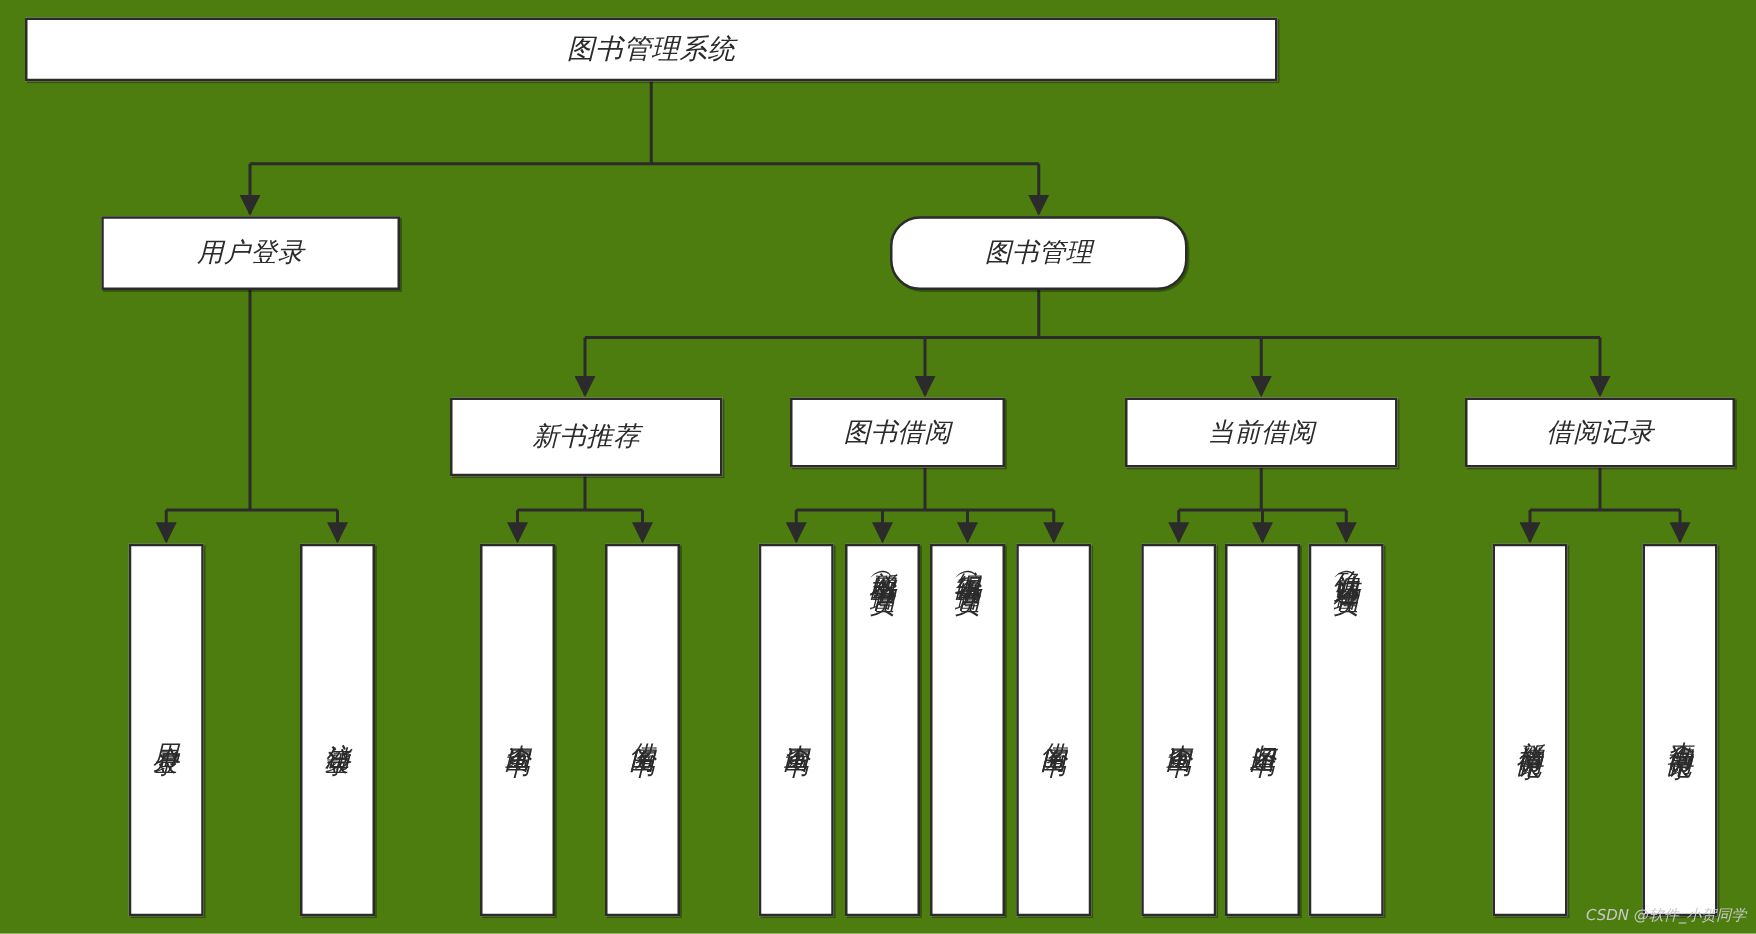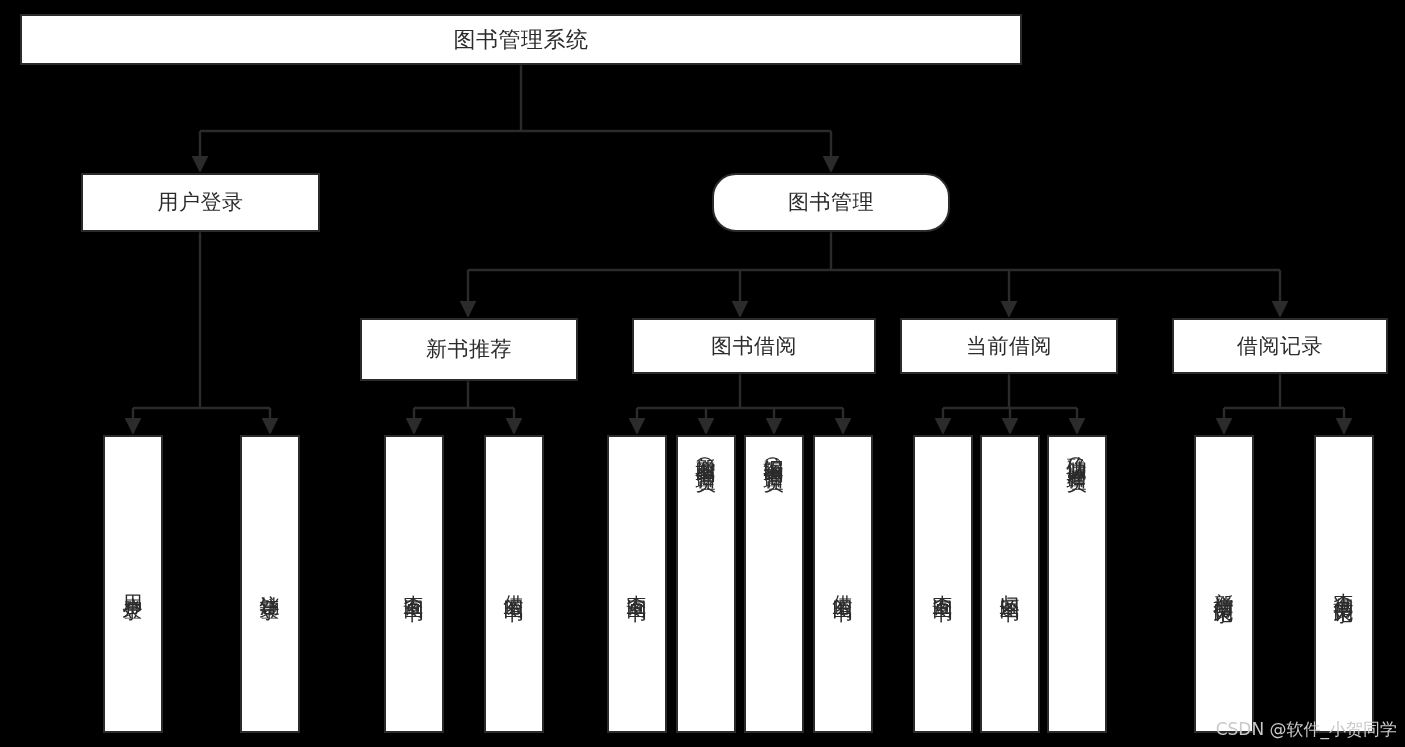--- a/index.html
+++ b/index.html
@@ -8,22 +8,23 @@
     padding: 0;
     background: #ffffff;
   }
   body {
     font-family: "DejaVu Sans", "Liberation Sans", sans-serif;
   }
   #diagram-root {
     position: relative;
     width: 1405px;
     height: 747px;
-    background: #000000;
+    background: #4d7c0f;
     overflow: hidden;
+    font-style: italic;
   }
   #connector-layer {
     position: absolute;
     left: 0;
     top: 0;
     width: 1405px;
     height: 747px;
   }
   .node {
     position: absolute;
@@ -65,21 +66,21 @@
   }
   
   .node.vert.centred {
     align-items: center;
     padding-top: 0;
   }
   #watermark {
     position: absolute;
     right: 8px;
     bottom: 6px;
-    font-size: 17px;
+    font-size: 12px;
     color: #c9c9c9;
     z-index: 5;
     white-space: nowrap;
     user-select: none;
   }
 </style>
 </head>
 <body>
 
 <div id="diagram-root">
@@ -143,21 +144,21 @@
   </div>
 
   <div class="node horiz" style="left:712px; top:173px; width:238px; height:59px;border-radius:24px;">
     <span class="node-label">图书管理</span>
   </div>
 
   <div class="node horiz" style="left:360px; top:318px; width:218px; height:63px;">
     <span class="node-label">新书推荐</span>
   </div>
 
-  <div class="node horiz" style="left:632px; top:318px; width:244px; height:56px;">
+  <div class="node horiz" style="left:632px; top:318px; width:172px; height:56px;">
     <span class="node-label">图书借阅</span>
   </div>
 
   <div class="node horiz" style="left:1172px; top:318px; width:216px; height:56px;">
     <span class="node-label">借阅记录</span>
   </div>
 
   <div class="node horiz" style="left:900px; top:318px; width:218px; height:56px;">
     <span class="node-label">当前借阅</span>
   </div>

